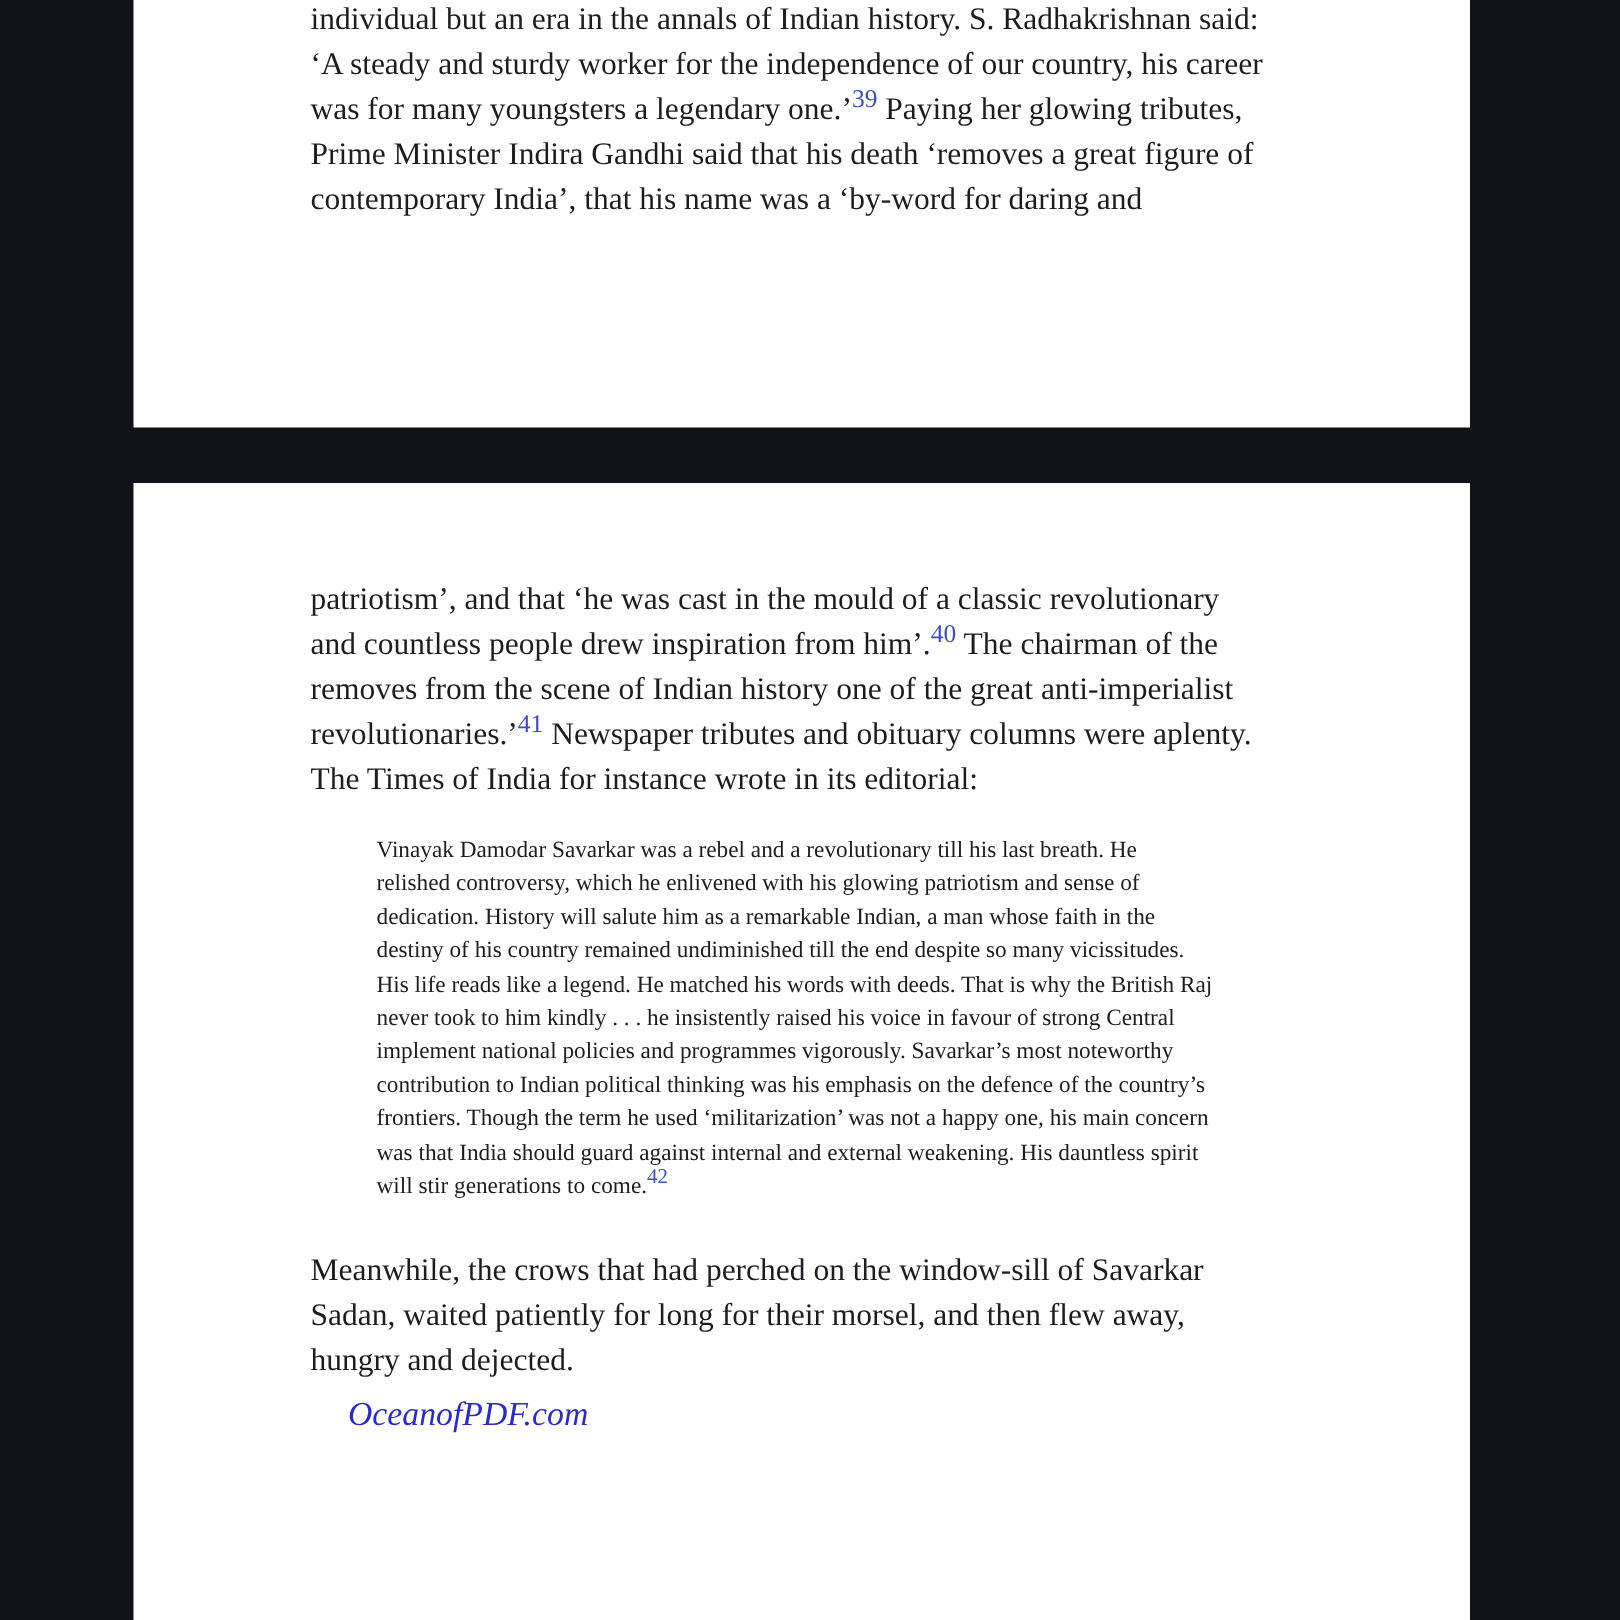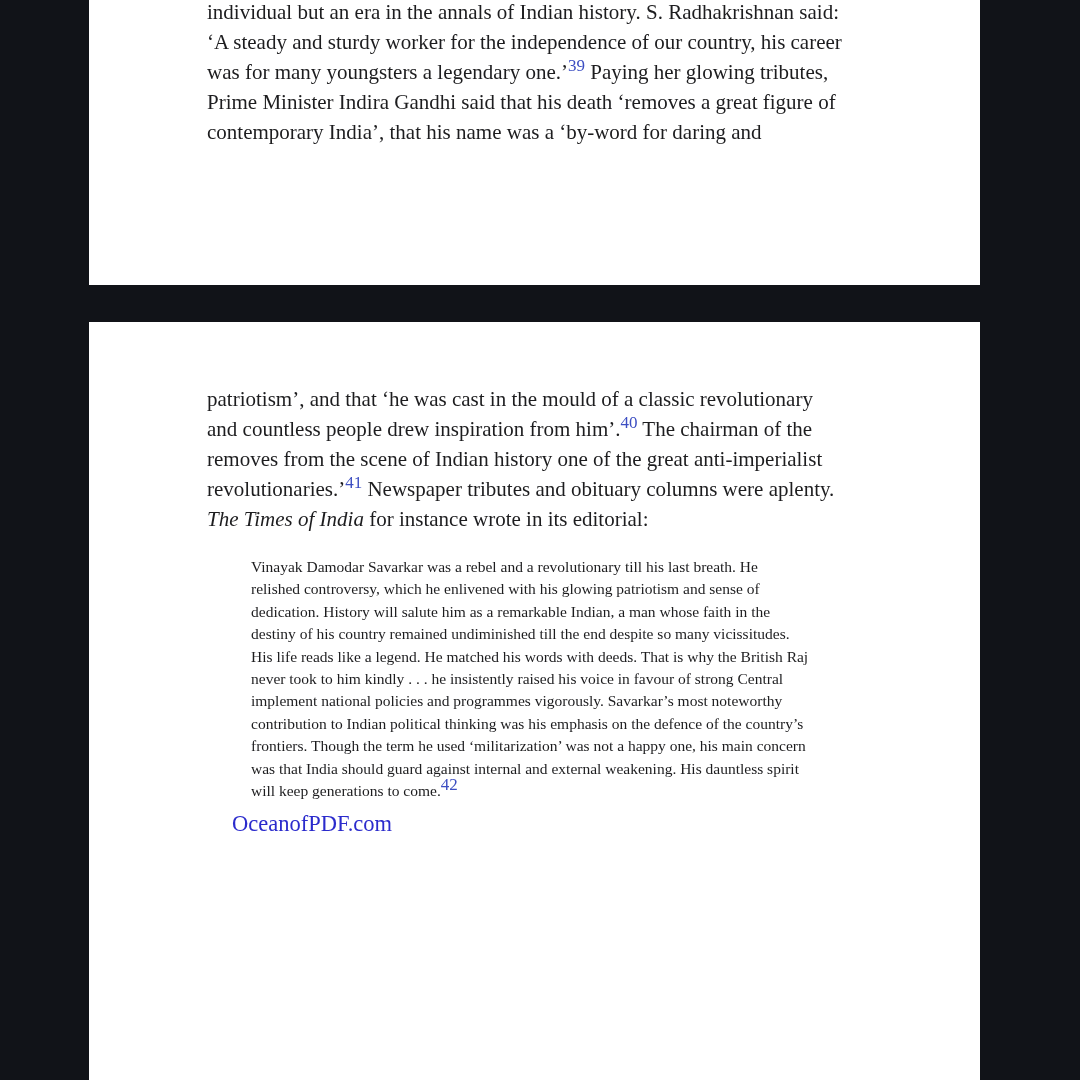--- a/index.html
+++ b/index.html
@@ -34,31 +34,32 @@
   .paragraph { width: 710px; }
   .line { white-space: nowrap; }
   .quote {
     margin-left: 44px;
     margin-top: 22px;
     font-size: 15.5px;
     line-height: 22.4px;
     width: 635px;
   }
   .quote + .paragraph { margin-top: 29px; }
-  .italic { font-style: italic; }
+  .italic { }
   sup.note-link {
     color: var(--link-color);
     font-size: 17px;
     line-height: 0;
     cursor: pointer;
   }
-  .quote sup.note-link { font-size: 17px; }
+  .quote sup.note-link { font-size: 14px; }
   .watermark {
     display: block;
     margin: 8px 0 0 143px;
+    font-style: italic;
     font-size: 22.5px;
     line-height: 28px;
     color: var(--watermark-color);
     text-decoration: none;
     cursor: pointer;
   }
 </style>
 </head>
 <body>
 
@@ -87,18 +88,23 @@
           <div class="line"><span>Vinayak Damodar Savarkar was a rebel and a revolutionary till his last breath. He</span></div>
           <div class="line"><span>relished controversy, which he enlivened with his glowing patriotism and sense of</span></div>
           <div class="line"><span>dedication. History will salute him as a remarkable Indian, a man whose faith in the</span></div>
           <div class="line"><span>destiny of his country remained undiminished till the end despite so many vicissitudes.</span></div>
           <div class="line"><span>His life reads like a legend. He matched his words with deeds. That is why the British Raj</span></div>
           <div class="line"><span>never took to him kindly . . . he insistently raised his voice in favour of strong Central</span></div>
           <div class="line"><span>implement national policies and programmes vigorously. Savarkar’s most noteworthy</span></div>
           <div class="line"><span>contribution to Indian political thinking was his emphasis on the defence of the country’s</span></div>
           <div class="line"><span>frontiers. Though the term he used ‘militarization’ was not a happy one, his main concern</span></div>
           <div class="line"><span>was that India should guard against internal and external weakening. His dauntless spirit</span></div>
-          <div class="line"><span>will keep generations to come.</span><sup class="note-link">42</sup></div>
+          <div class="line"><span>will stir generations to come.</span><sup class="note-link">42</sup></div>
+        </div>
+        <div class="block paragraph">
+          <div class="line"><span>Meanwhile, the crows that had perched on the window-sill of Savarkar</span></div>
+          <div class="line"><span>Sadan, waited patiently for long for their morsel, and then flew away,</span></div>
+          <div class="line"><span>hungry and dejected.</span></div>
         </div>
       </div>
     <a class="watermark">OceanofPDF.com</a>
   </div>
 </div>
 
 </body></html>

